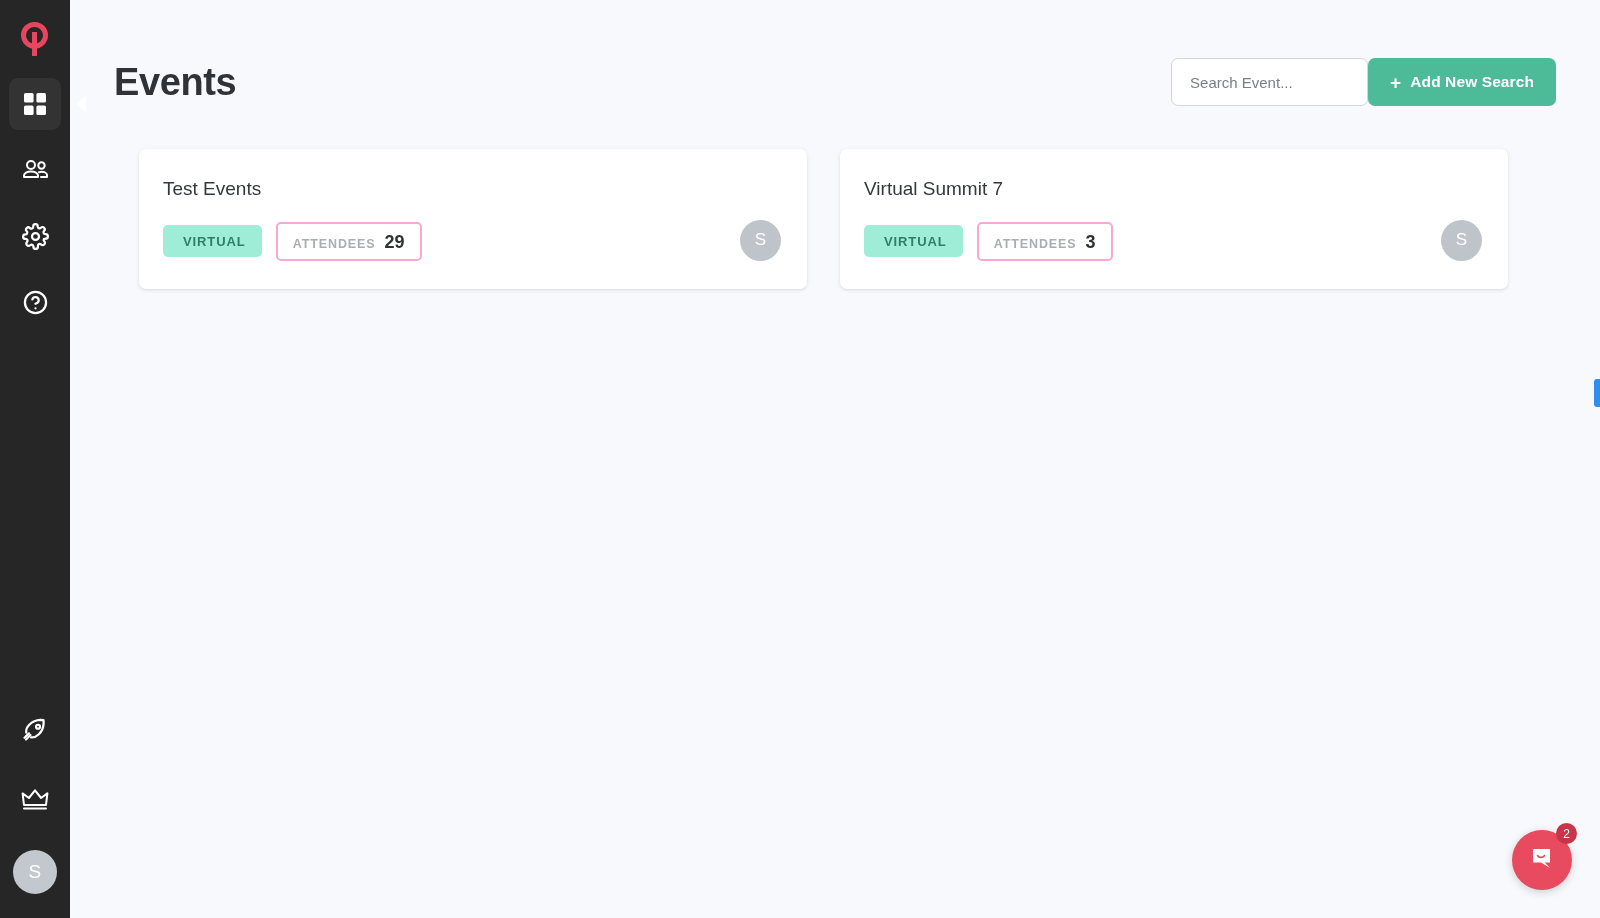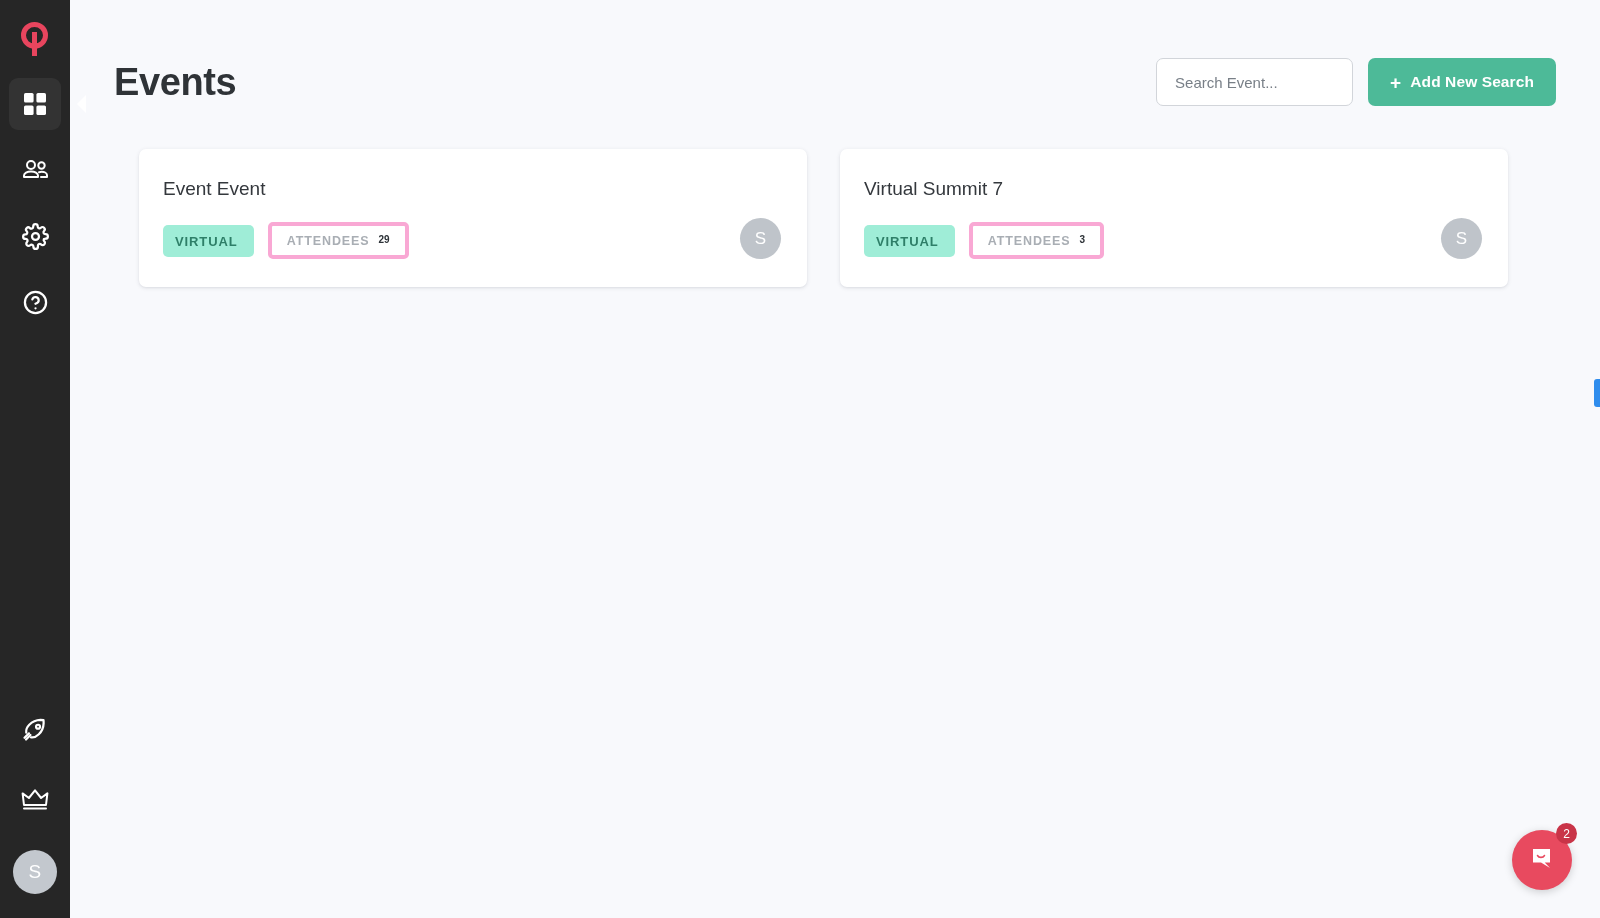--- a/index.html
+++ b/index.html
@@ -67,21 +67,21 @@
     display: flex; align-items: center; justify-content: space-between;
     padding: 38px 44px 0 44px;
     height: 110px;
     margin-top: 8px;
   }
   .page-title {
     font-size: 38px; font-weight: bold; color: #2f3337;
     letter-spacing: -0.4px;
     line-height: 1;
   }
-  .top-actions { display: flex; align-items: flex-end; gap: 15px; }
+  .top-actions { display: flex; align-items: flex-end; }
   .search-box {
     width: 197px; height: 48px;
     border: 1px solid #d2d5da;
     border-radius: 7px;
     background: #ffffff;
     display: flex; align-items: center;
     padding: 0 14px 0 18px;
   }
   .search-box input {
     flex: 1 1 auto;
@@ -126,36 +126,36 @@
     margin-bottom: 22px;
     line-height: 1.1;
   }
   .card-row { display: flex; align-items: center; gap: 14px; }
   .badge-virtual {
     background: #9fedd7;
     color: #2e7f68;
     font-size: 13px; font-weight: bold;
     letter-spacing: .9px;
     border-radius: 5px;
-    padding: 10px 16px 9px 12px;
+    padding: 10px 16px 9px 20px;
     line-height: 1;
   }
   .chip-attendees {
-    border: 4px solid #f9a8d4;
+    border: 2px solid #f9a8d4;
     border-radius: 5px;
     background: #ffffff;
     padding: 9px 15px 8px 15px;
-    display: flex; align-items: flex-start; gap: 9px;
+    display: flex; align-items: flex-end; gap: 9px;
     line-height: 1;
   }
   .chip-label {
     font-size: 12.5px; font-weight: bold; letter-spacing: .9px;
     color: #a9aeb4;
   }
-  .chip-value { font-size: 10px; font-weight: bold; color: #2d3237; }
+  .chip-value { font-size: 18px; font-weight: bold; color: #2d3237; }
   .card-avatar {
     position: absolute;
     right: 26px; bottom: 28px;
     width: 41px; height: 41px; border-radius: 50%;
     background: #bfc4ca; color: #ffffff;
     display: flex; align-items: center; justify-content: center;
     font-size: 17px;
   }
 
   
@@ -291,21 +291,21 @@
         <button class="btn-add">
           <span class="plus">+</span>
           <span>Add New Search</span>
         </button>
       </div>
     </header>
 
     <section class="cards">
 
       <article class="event-card">
-        <div class="event-title">Event Event</div>
+        <div class="event-title">Test Events</div>
         <div class="card-row">
           <span class="badge-virtual">VIRTUAL</span>
           <span class="chip-attendees">
             <span class="chip-label">ATTENDEES</span>
             <span class="chip-value">29</span>
           </span>
         </div>
         <div class="card-avatar">
           <span>S</span>
         </div>

